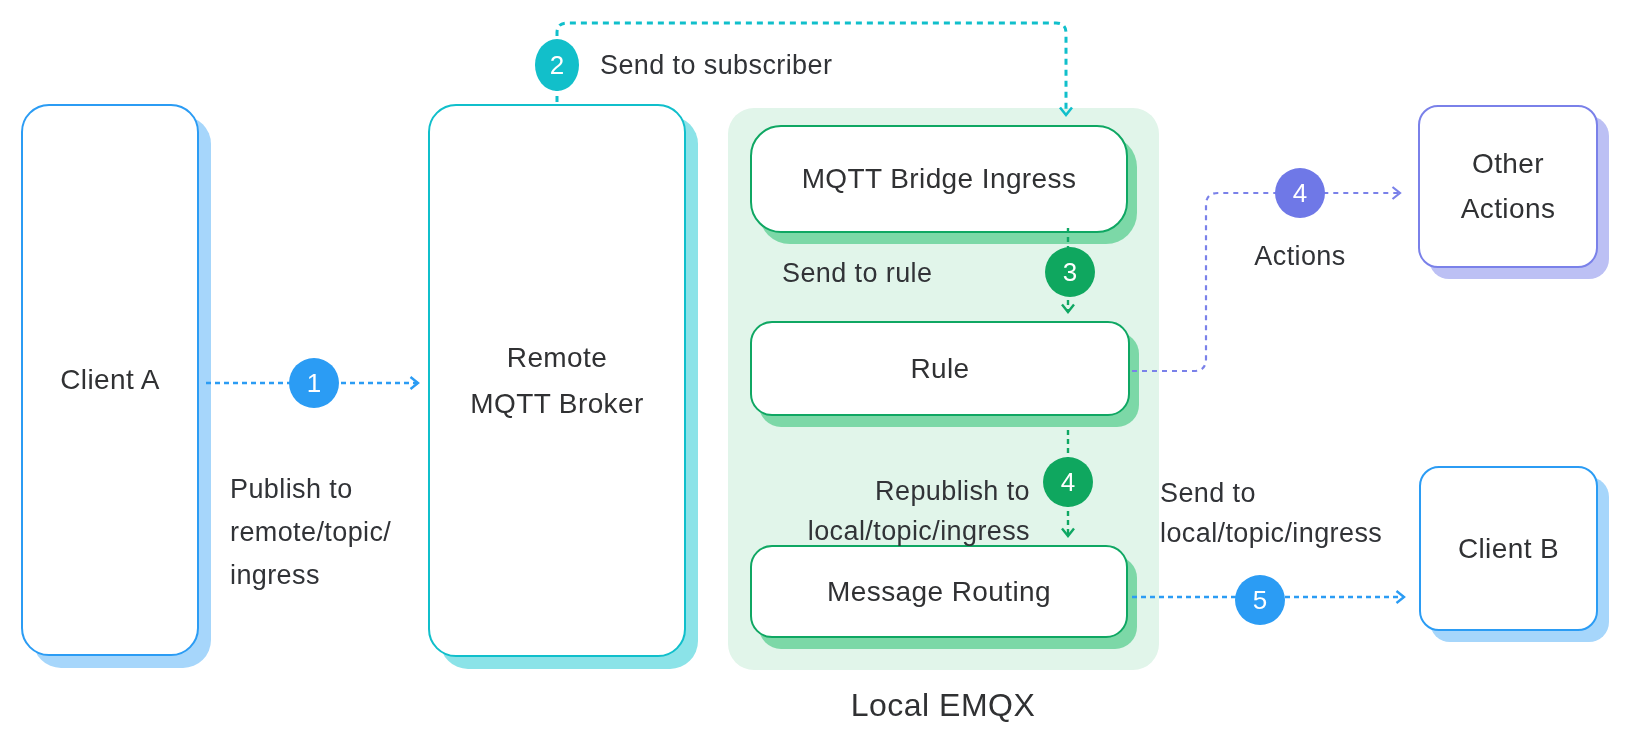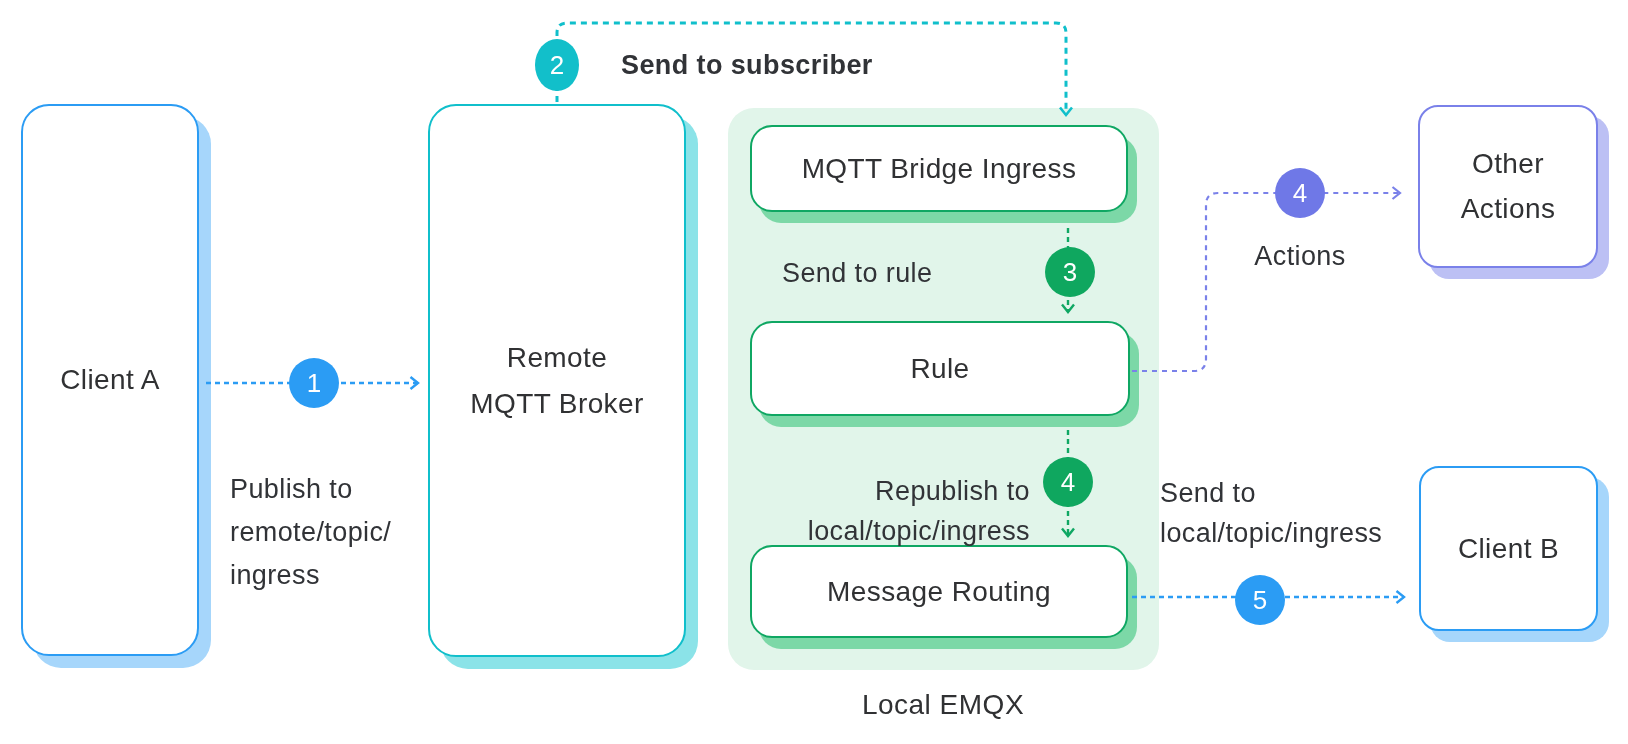--- a/index.html
+++ b/index.html
@@ -63,21 +63,21 @@
   
   .ann {
     position:absolute;
     font-size:27px; letter-spacing:0.4px;
     color:#313337;
     z-index:3;
     white-space:nowrap;
   }
   .caption {
     position:absolute;
-    font-size:28px; letter-spacing:0.5px;
+    font-size:32px; letter-spacing:0.5px;
     color:#303133;
     z-index:3;
     text-align:center;
   }
 </style>
 </head>
 <body>
 
 <div class="canvas">
 
@@ -85,21 +85,21 @@
 
   <div class="node node-blue" style="left:21px; top:104px; width:178px; height:552px;">
     <div>Client A</div>
   </div>
 
   <div class="node node-teal" style="left:428px; top:104px; width:258px; height:553px;">
     <div>Remote</div>
     <div>MQTT Broker</div>
   </div>
 
-  <div class="node node-green" style="left:750px; top:125px; width:378px; height:87px;">
+  <div class="node node-green" style="left:750px; top:125px; width:378px; height:108px;border-radius:31px;">
     <div>MQTT Bridge Ingress</div>
   </div>
 
   <div class="node node-green" style="left:750px; top:321px; width:380px; height:95px;">
     <div>Rule</div>
   </div>
 
   <div class="node node-green" style="left:750px; top:545px; width:378px; height:93px;">
     <div>Message Routing</div>
   </div>
@@ -148,21 +148,21 @@
   <div class="badge badge-green" style="left:1043px; top:457px;">4</div>
   <div class="badge badge-purple" style="left:1275px; top:168px;">4</div>
   <div class="badge badge-blue" style="left:1235px; top:575px;">5</div>
 
   <div class="ann" style="left:230px; top:424px; line-height:43px;margin-top:44px;">
     <div>Publish to</div>
     <div>remote/topic/</div>
     <div>ingress</div>
   </div>
 
-  <div class="ann" style="left:621px; top:50px; line-height:30px;font-weight:bold;">
+  <div class="ann" style="left:600px; top:50px; line-height:30px;">
     <div>Send to subscriber</div>
   </div>
 
   <div class="ann" style="left:782px; top:258px; width:240px; line-height:30px; text-align:left;">
     <div>Send to rule</div>
   </div>
 
   <div class="ann" style="left:760px; top:471px; width:270px; line-height:40px; text-align:right;">
     <div>Republish to</div>
     <div>local/topic/ingress</div>

